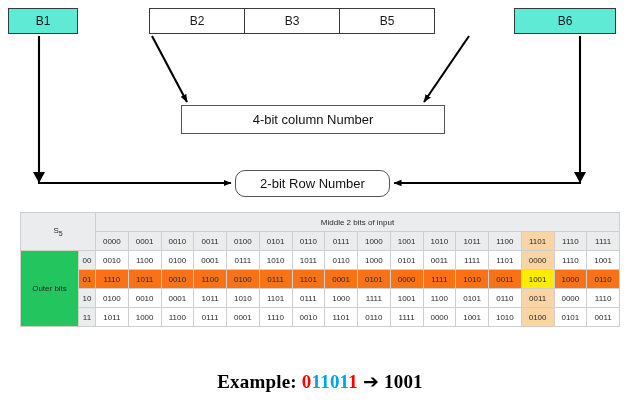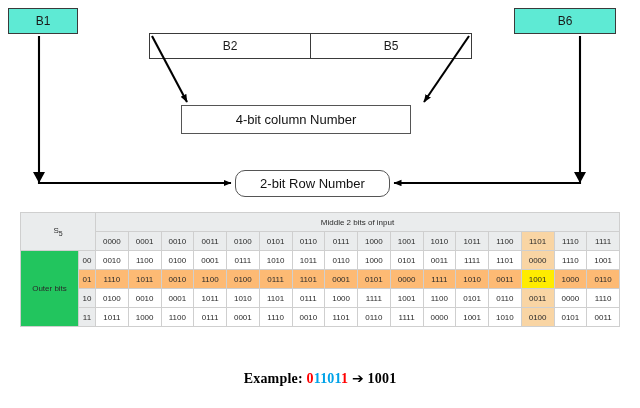--- a/index.html
+++ b/index.html
@@ -93,63 +93,66 @@
   .rowlbl { background: #eaeced; font-weight: bold; width: 17px; }
   .outerlbl {
     background: #22c55e;
     font-weight: bold;
     font-size: 9px;
     width: 58px;
     color: #1a1a1a;
   }
   .s5 { background: #eaeced; font-weight: bold; font-size: 9px; }
   .s5 sub { font-size: 7px; }
-  .hl-green { background: #fdba74; }
+  .hl-green { background: #f97316; }
   .hl-orange { background: #f9d5a4; }
   .hl-yellow { background: #ffec00; }
   .hdr-orange { background: #f9d5a4; font-weight: bold; }
 
   
   #example-line {
     position: absolute;
     left: 0;
     top: 370px;
     width: 640px;
     text-align: center;
     font-family: "Liberation Serif", serif;
     font-weight: bold;
-    font-size: 14px;
+    font-size: 19px;
     color: #000;
     letter-spacing: 0.2px;
   }
   #example-line .red { color: #ff0000; }
   #example-line .blue { color: #00a2e8; }
   #example-line .arrow { font-family: "DejaVu Sans", sans-serif; font-weight: bold; }
 </style>
 </head>
 <body>
 
 <div class="bitbox" style="left:8px; top:8px; width:70px; height:26px;">
   <span>B1</span>
 </div>
 
-<div class="bitgroup" style="left:149px; top:8px; width:323px; height:26px;margin-top:25px;">
+<div class="bitgroup" style="left:149px; top:8px; width:286px; height:26px;">
   <div class="cell">
     <span>B2</span>
   </div>
   <div class="cell">
+    <span>B3</span>
+  </div>
+  <div class="cell">
     <span>B5</span>
   </div>
 </div>
 
 <div class="bitbox" style="left:514px; top:8px; width:102px; height:26px;">
   <span>B6</span>
 </div>
 
-<div class="wide-box" style="left:181px; top:105px; width:230px; height:29px;">
+<div class="wide-box" style="left:181px; top:105px; width:264px; height:29px;">
   <span>4-bit column Number</span>
 </div>
 
 <div class="wide-box" style="left:235px; top:170px; width:155px; height:27px;border-radius:10px;">
   <span>2-bit Row Number</span>
 </div>
 
 <svg id="arrow-layer" viewBox="0 0 640 408" xmlns="http://www.w3.org/2000/svg">
   <defs>
     <marker id="ah" markerWidth="9" markerHeight="9" refX="7.5" refY="3.2" orient="auto" markerUnits="userSpaceOnUse">

